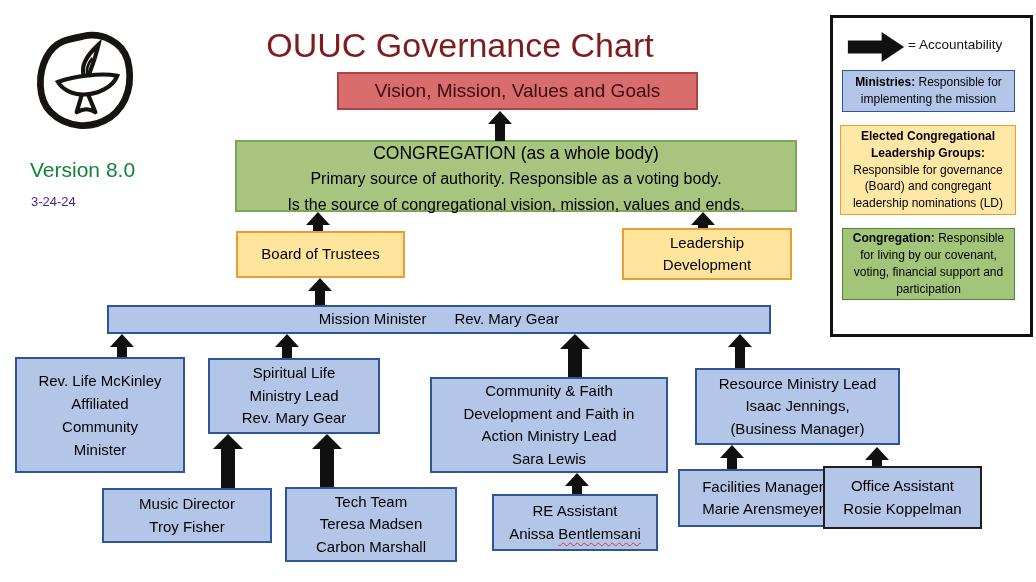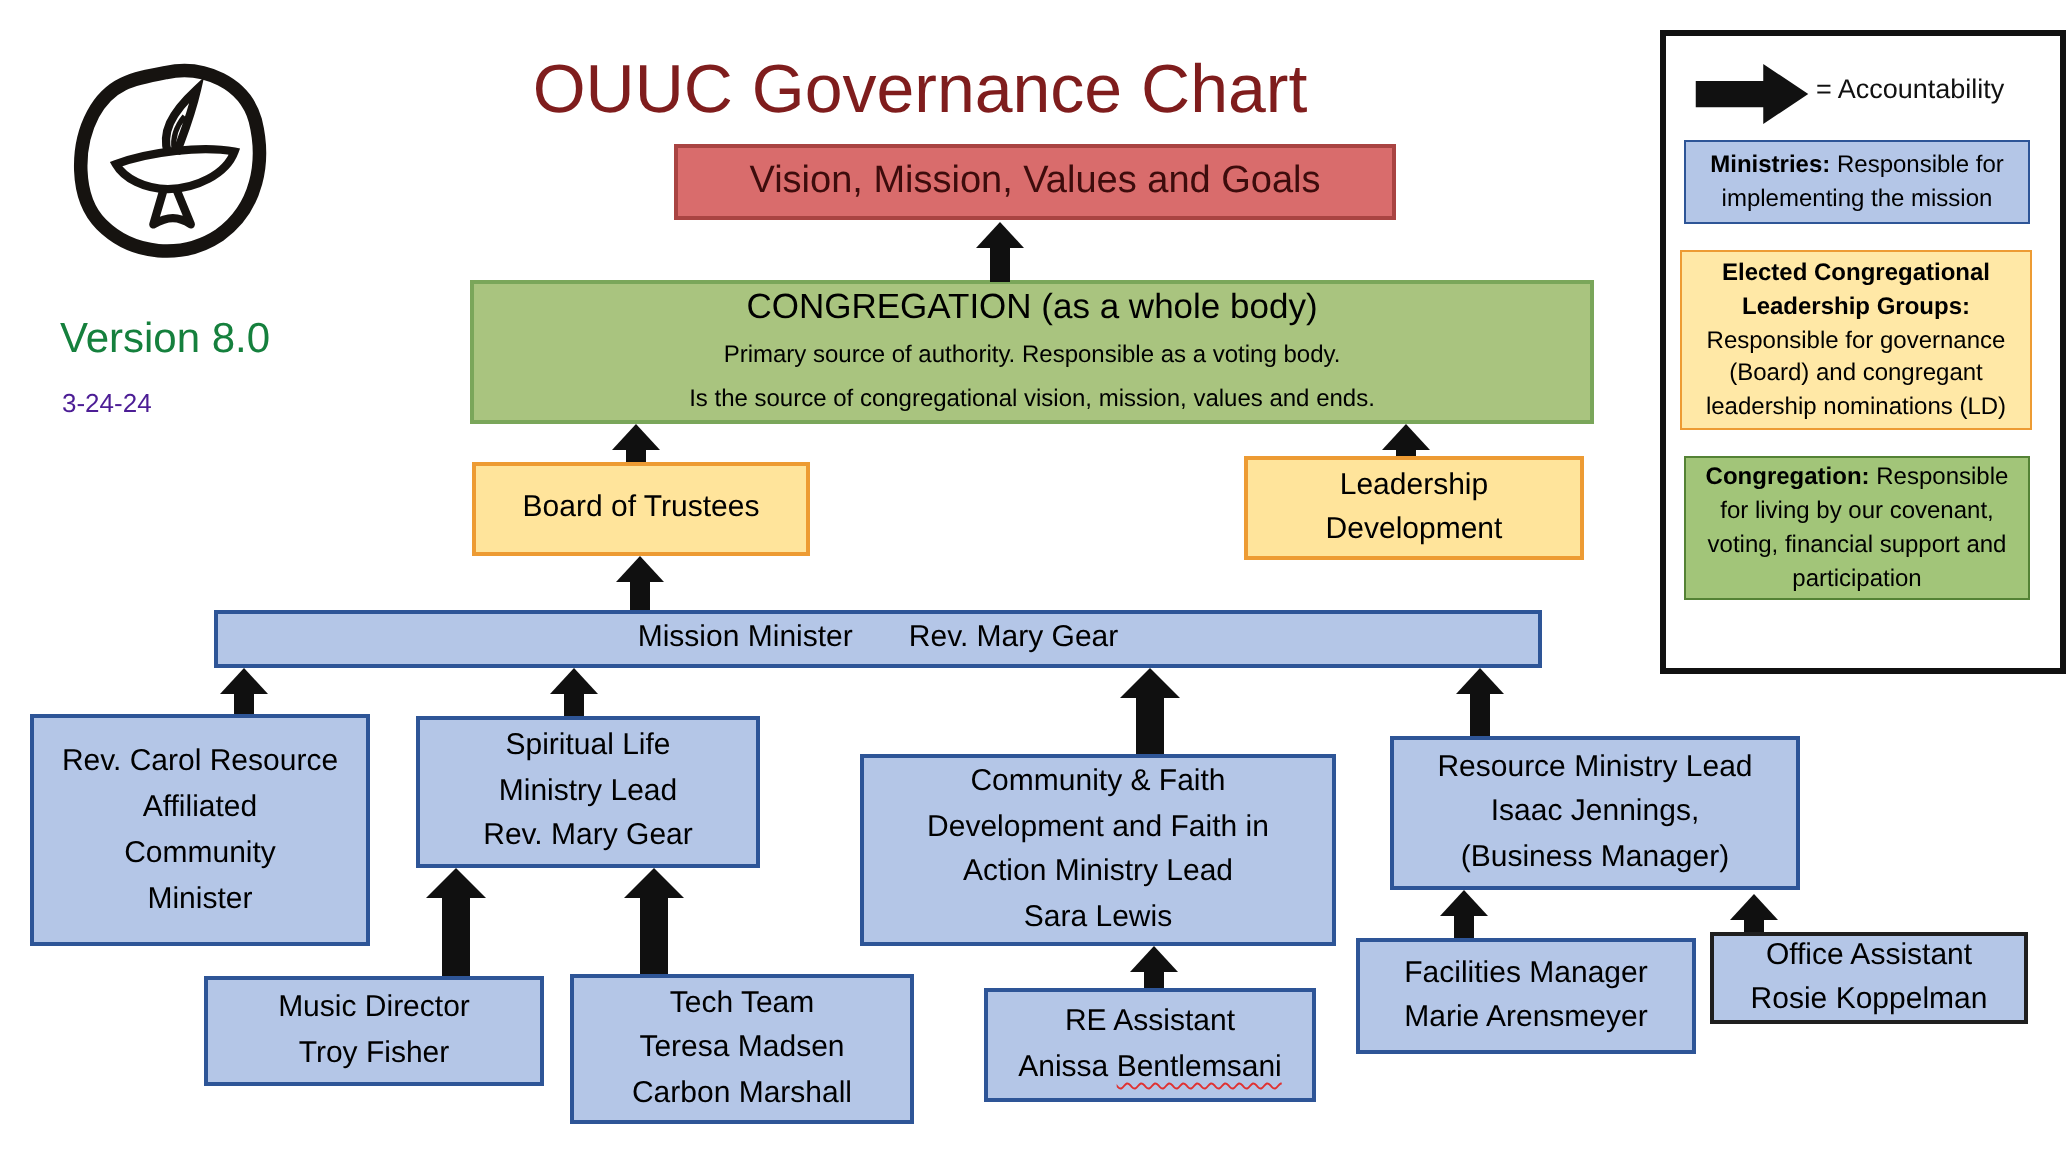--- a/index.html
+++ b/index.html
@@ -14,21 +14,21 @@
   }
   .blue{background:#b4c6e7;border:2px solid #2e5597;}
   .yellow{background:#ffe49b;border:2px solid #ed9b33;}
   .greenbox{background:#a9c47f;border:2px solid #7aa65a;justify-content:space-between;}
   .redbox{background:#d96c6c;border:2px solid #a94442;color:#3d0c0c;}
   .page-title{position:absolute;left:230px;top:26px;width:460px;text-align:center;
     font-size:34px;color:#7f1d1d;}
   .version{position:absolute;left:30px;top:158px;font-size:21px;color:#15803d;}
   .vdate{position:absolute;left:31px;top:194px;font-size:13px;color:#4c1d95;}
   .cong-title{font-size:17.5px;line-height:1.35;}
-  .cong-sub{font-size:12px;line-height:1.65;}
+  .cong-sub{font-size:16px;line-height:1.65;}
   .bar-role{margin-right:28px;}
   .misspelled{text-decoration:underline wavy #e03131 1px;text-underline-offset:3px;}
   
   .arrow-up{position:absolute;display:flex;flex-direction:column;align-items:center;}
   .arrow-up .head{width:0;height:0;border-left:12px solid transparent;
     border-right:12px solid transparent;border-bottom:13px solid #101010;}
   .arrow-up .stem{width:10px;flex:1;background:#101010;}
   .arrow-up.thick .head{border-left-width:15px;border-right-width:15px;border-bottom-width:15px;}
   .arrow-up.thick .stem{width:14px;}
   
@@ -79,21 +79,21 @@
     <div>Leadership</div>
     <div>Development</div>
   </div>
 
   <div class="box blue" style="left:107px;top:305px;width:664px;height:29px;flex-direction:row;">
     <span class="bar-role">Mission Minister</span>
     <span>Rev. Mary Gear</span>
   </div>
 
   <div class="box blue" style="left:15px;top:357px;width:170px;height:116px;line-height:1.55;">
-    <div>Rev. Carol Resource</div>
+    <div>Rev. Life McKinley</div>
     <div>Affiliated</div>
     <div>Community</div>
     <div>Minister</div>
   </div>
 
   <div class="box blue" style="left:208px;top:358px;width:172px;height:76px;line-height:1.5;">
     <div>Spiritual Life</div>
     <div>Ministry Lead</div>
     <div>Rev. Mary Gear</div>
   </div>
@@ -128,21 +128,21 @@
       <span>Anissa</span>
       <span class="misspelled">Bentlemsani</span>
     </div>
   </div>
 
   <div class="box blue" style="left:678px;top:469px;width:170px;height:58px;">
     <div>Facilities Manager</div>
     <div>Marie Arensmeyer</div>
   </div>
 
-  <div class="box blue office-border" style="left:855px;top:466px;width:159px;height:46px;">
+  <div class="box blue office-border" style="left:823px;top:466px;width:159px;height:63px;">
     <div>Office Assistant</div>
     <div>Rosie Koppelman</div>
   </div>
 
   <div class="arrow-up" style="left:488px;top:111px;height:30px;">
       <div class="head"></div>
       <div class="stem"></div>
     </div>
   <div class="arrow-up" style="left:306px;top:212px;height:19px;">
       <div class="head"></div>

